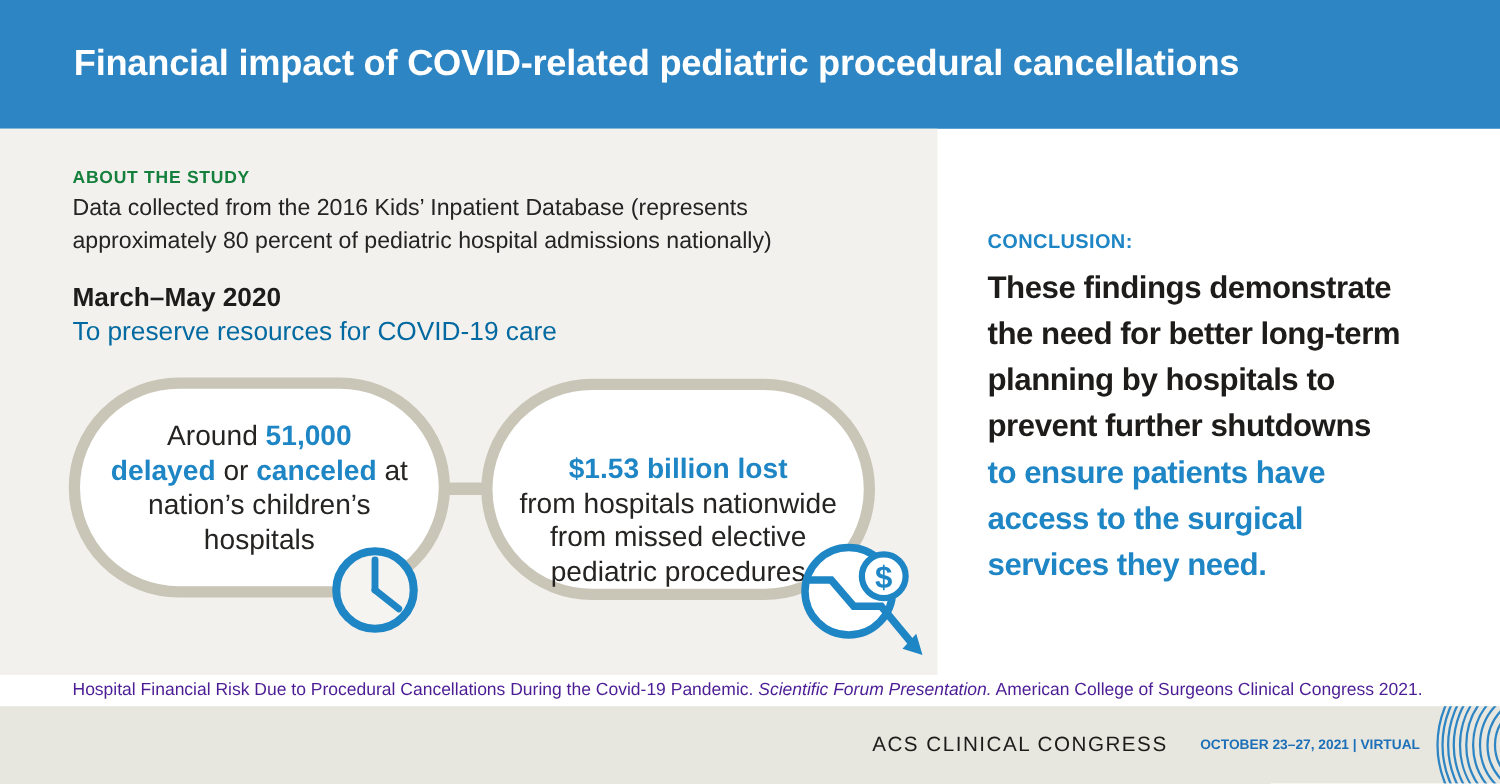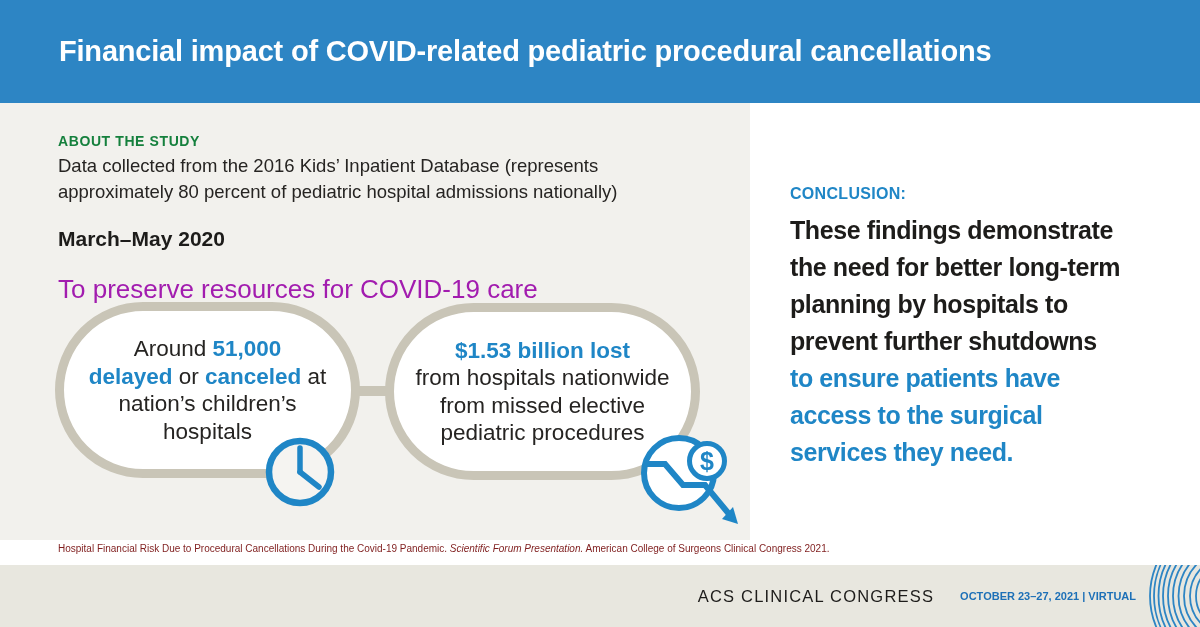--- a/index.html
+++ b/index.html
@@ -8,36 +8,36 @@
     font-family:"Liberation Sans","DejaVu Sans",sans-serif;
   }
   
   .topbar{position:absolute;left:0;top:0;width:1200px;height:103px;background:#2d85c4;display:flex;align-items:center;}
   .topbar h1{margin:0;padding-left:59px;color:#ffffff;font-size:29px;font-weight:700;letter-spacing:-0.2px;}
   
   .left-panel{position:absolute;left:0;top:103px;width:750px;height:437px;background:#f2f1ed;}
   .about-label{position:absolute;left:58px;top:30px;color:#15803d;font-size:14px;font-weight:700;letter-spacing:0.6px;}
   .study-body{position:absolute;left:58px;top:50px;width:565px;margin:0;color:#262422;font-size:18.5px;line-height:25.5px;}
   .period{position:absolute;left:58px;top:124px;color:#1d1c1a;font-size:21px;font-weight:700;}
-  .reason{position:absolute;left:58px;top:151px;color:#a21caf;font-size:26px;margin-top:20px;}
+  .reason{position:absolute;left:58px;top:151px;color:#0369a1;font-size:21px;}
   .bridge{position:absolute;left:348px;top:283px;width:46px;height:10px;background:#c9c5b7;z-index:1;}
   .pill{position:absolute;background:#ffffff;border:9px solid #c9c5b7;border-radius:95px;
         display:flex;flex-direction:column;justify-content:center;align-items:center;
         text-align:center;color:#262422;font-size:22.5px;line-height:27.5px;z-index:2;box-sizing:border-box;}
   .pill1{left:55px;top:199px;width:305px;height:176px;}
-  .pill2{left:385px;top:200px;width:315px;height:177px;}
+  .pill2{left:385px;top:200px;width:315px;height:177px;justify-content:flex-end;}
   .blue{color:#1f86c6;}
   .bold{font-weight:700;}
   .icon-abs{position:absolute;z-index:3;}
   
   .conclusion-label{position:absolute;left:790px;top:185px;color:#1f86c6;font-size:16px;font-weight:700;letter-spacing:0.3px;}
   .conclusion-text{position:absolute;left:790px;top:212px;width:400px;font-size:25px;font-weight:700;line-height:37px;letter-spacing:-0.4px;color:#1d1c1a;}
   .conclusion-text .cline-blue{color:#1f86c6;}
   
-  .citation{position:absolute;left:58px;top:543px;width:1120px;color:#7f1d1d;font-size:10px;}
+  .citation{position:absolute;left:58px;top:543px;width:1120px;color:#4c1d95;font-size:14px;}
   .citation .it{font-style:italic;}
   
   .footer-bar{position:absolute;left:0;top:565px;width:1200px;height:62px;background:#e8e7df;}
   .facs{position:absolute;left:58px;top:0;height:62px;display:flex;align-items:center;color:#1d1c1a;font-size:19.5px;font-style:italic;}
   .facs .b{font-weight:700;}
   .footer-right{position:absolute;right:64px;top:0;height:62px;display:flex;align-items:center;gap:26px;}
   .congress{color:#1d1c1a;font-size:16.5px;letter-spacing:1.2px;}
   .congress-date{color:#1d70b7;font-size:11px;font-weight:700;}
   .arcs{position:absolute;right:0;top:0;}
 </style>

